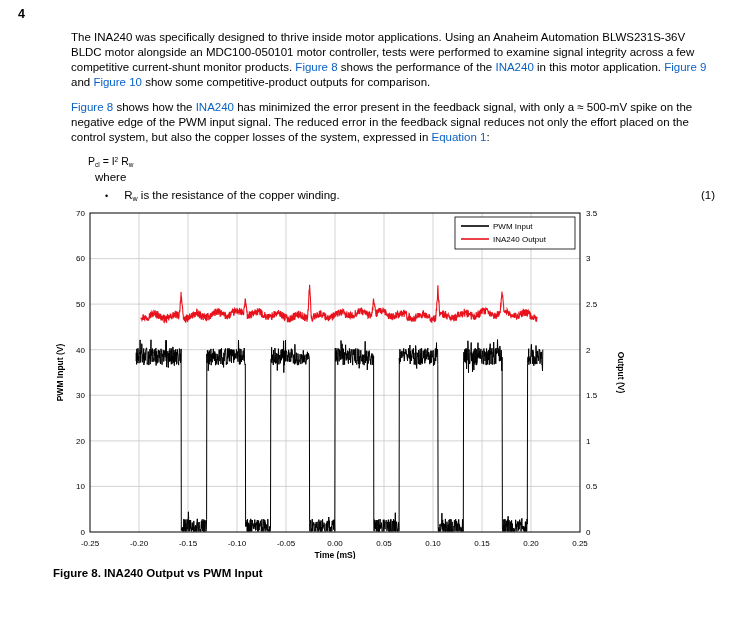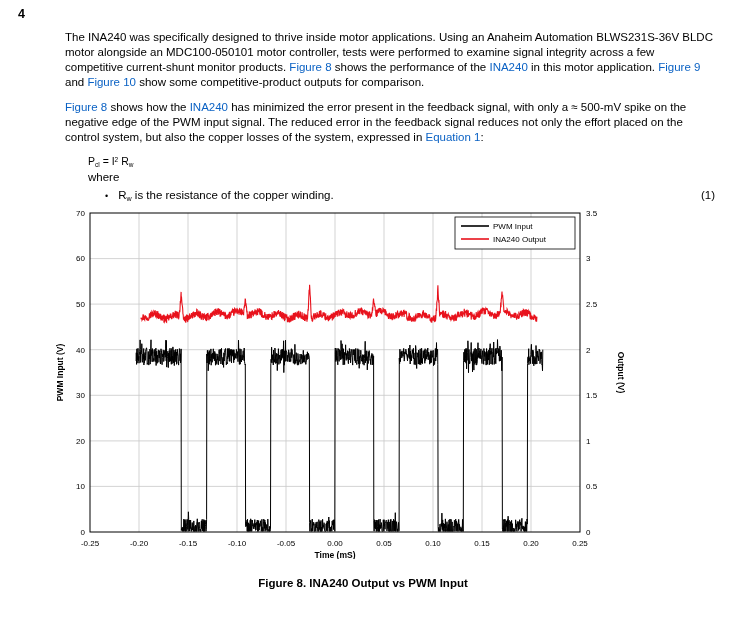--- a/index.html
+++ b/index.html
@@ -1,35 +1,35 @@
 <!DOCTYPE html>
 <html style="--link: #0b62c4;"><head>
 <meta charset="utf-8">
 <style>
   html,body{margin:0;padding:0;}
   body{width:729px;height:642px;background:#ffffff;font-family:"Liberation Sans",sans-serif;color:#000;overflow:hidden;}
   .page{padding:7px 14px 0 18px;}
   .heading-row{display:flex;font-size:12.5px;font-weight:bold;margin-bottom:9px;}
   .sec-num{width:45px;flex:none;}
   .body-col{margin-left:45px;width:652px;}
-  .para{font-size:11.5px;line-height:15px;margin:0 0 10px 2px;}
+  .para{font-size:11.5px;line-height:15px;margin:0 0 10px 8px;}
   .doc-link{color:var(--link,#0b62c4);cursor:pointer;}
   .equation{margin-left:25px;font-size:10.5px;margin-bottom:4px;}
-  .where{margin-left:25px;font-size:11.5px;margin-bottom:6px;}
+  .where{margin-left:32px;font-size:11.5px;margin-bottom:6px;}
   .bullet-row{display:flex;align-items:baseline;font-size:11.5px;margin-left:42px;margin-bottom:2px;}
   .bullet-dot{font-size:9px;flex:none;}
-  .bullet-text{flex:1;margin-left:10px;}
+  .bullet-text{flex:1;margin-left:16px;}
   sub{font-size:0.62em;position:relative;top:0.28em;vertical-align:baseline;}
   sup{font-size:0.62em;position:relative;top:-0.45em;vertical-align:baseline;}
   .figure-block{width:620px;margin-left:-10px;margin-top:6px;}
   svg text{font-family:"Liberation Sans",sans-serif;fill:#000;}
   .tick{font-size:8px;}
   .axis-title{font-size:8.5px;font-weight:bold;}
   .legend-label{font-size:8px;}
-  .caption{font-size:11.5px;font-weight:bold;text-align:center;margin-top:14px;}
+  .caption{font-size:11.5px;font-weight:bold;margin-top:4px;}
 </style>
 </head>
 <body>
 
 <div class="page">
   <div class="heading-row">
     <span class="sec-num">4</span>
   </div>
   <div class="body-col">
     <p class="para"><span>The INA240 was specifically designed to thrive inside motor applications. Using an Anaheim Automation BLWS231S-36V BLDC motor alongside an MDC100-050101 motor controller, tests were performed to examine signal integrity across a few competitive current-shunt monitor products. </span><span class="doc-link">Figure 8</span><span> shows the performance of the </span><span class="doc-link">INA240</span><span> in this motor application. </span><span class="doc-link">Figure 9</span><span> and </span><span class="doc-link">Figure 10</span><span> show some competitive-product outputs for comparison.</span></p>

